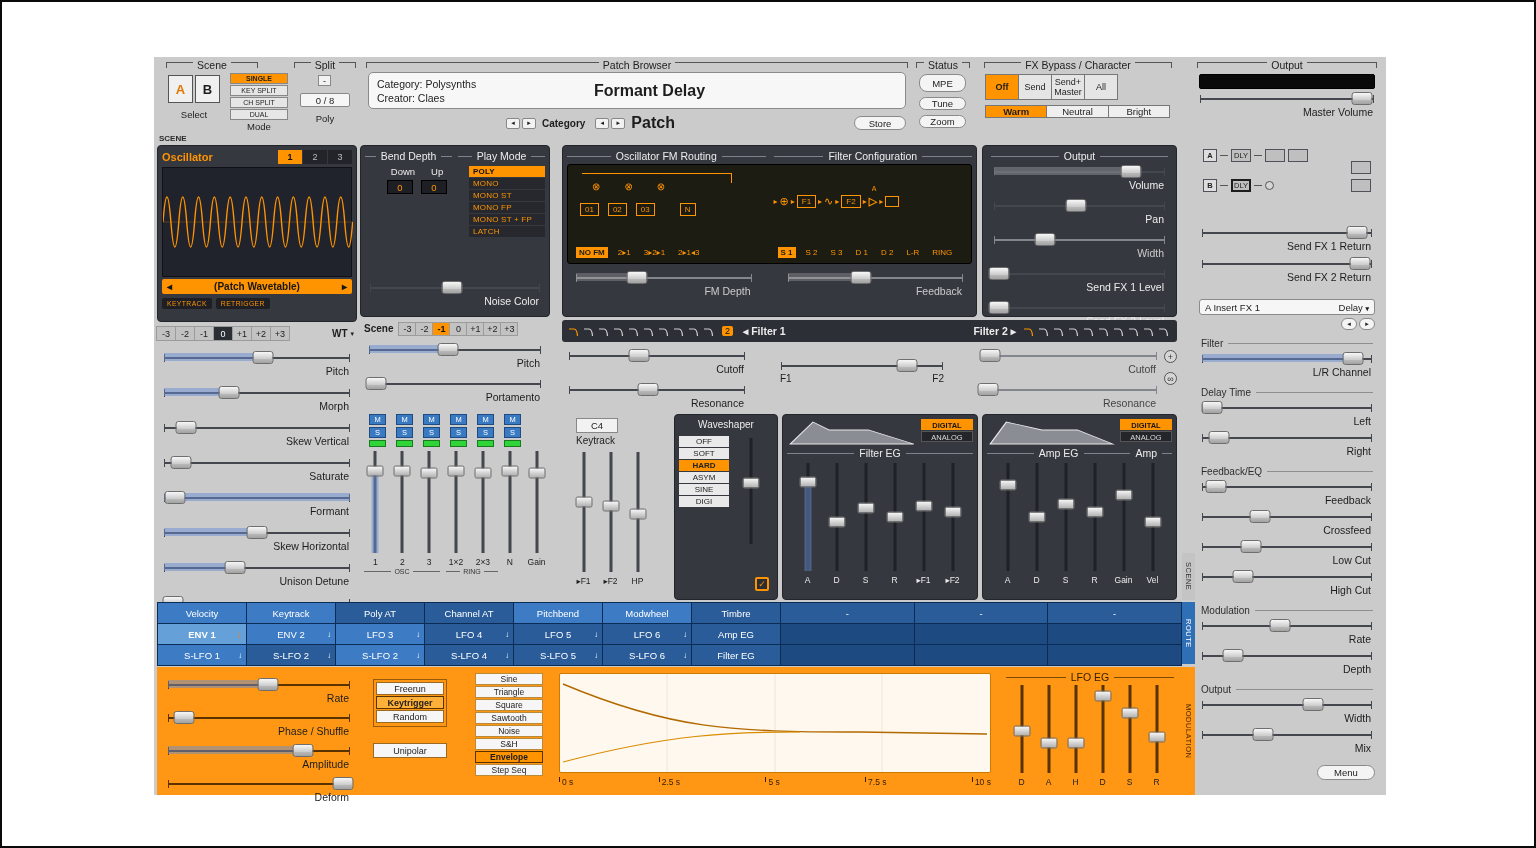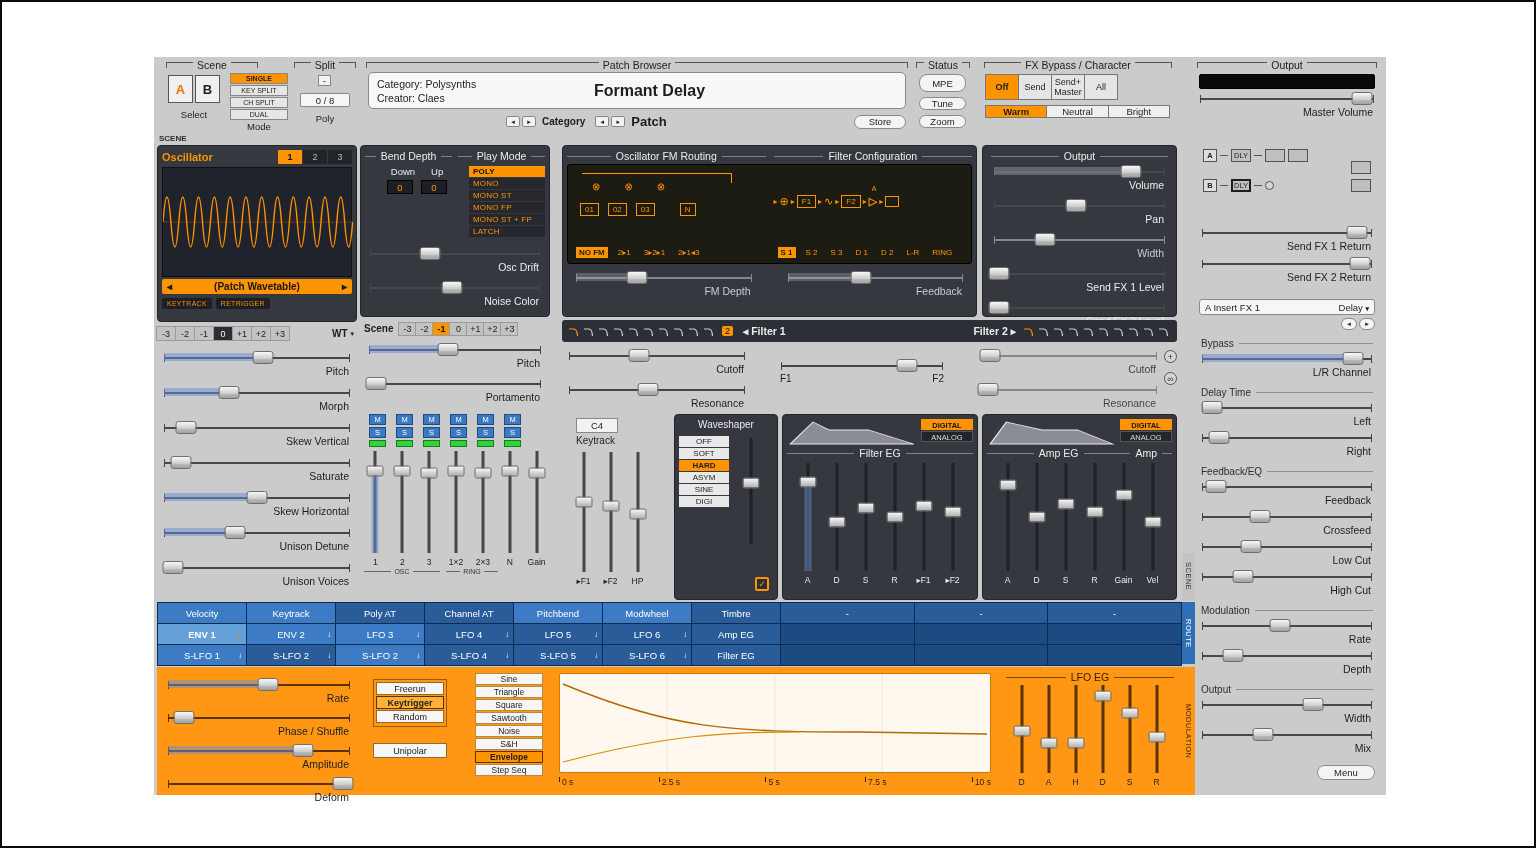--- a/index.html
+++ b/index.html
@@ -207,21 +207,21 @@
         </div>
         <div style="flex:1;text-align:center;font-size:16px;font-weight:bold">Formant Delay</div>
         <div style="width:150px"></div>
       </div>
       <div class="abs" style="left:140px;top:55px;right:2px;display:flex;align-items:center">
         <span class="navarr">◂</span>
         <span class="navarr">▸</span>
         <b style="font-size:10px;margin:0 10px 0 4px">Category</b>
         <span class="navarr">◂</span>
         <span class="navarr">▸</span>
-        <b style="font-size:13px;margin-left:4px">Patch</b>
+        <b style="font-size:16px;margin-left:4px">Patch</b>
         <span class="pill" style="margin-left:auto;width:52px;height:14px">Store</span>
       </div>
     </div>
 
     <div class="abs" style="left:762px;top:2px;width:54px;height:72px">
       <div class="grplegend">
             <i class="gl"></i>
             <span>Status</span>
             <i class="gr"></i>
           </div>
@@ -352,20 +352,28 @@
           <div class="hzone">
             <div class="track"></div>
             <div class="wedge" style="width: 0%;"></div>
             <div class="handle" style="left: 9%;"></div>
           </div>
           <div class="slabel">Saturate</div>
         </div>
         <div class="hslider" style="height:31px">
           <div class="hzone">
             <div class="track"></div>
+            <div class="wedge" style="width: 100%;"></div>
+            <div class="handle" style="left: 6%;"></div>
+          </div>
+          <div class="slabel">Formant</div>
+        </div>
+        <div class="hslider" style="height:31px">
+          <div class="hzone">
+            <div class="track"></div>
             <div class="wedge" style="width: 50%;"></div>
             <div class="handle" style="left: 50%;"></div>
           </div>
           <div class="slabel">Skew Horizontal</div>
         </div>
         <div class="hslider" style="height:31px">
           <div class="hzone">
             <div class="track"></div>
             <div class="wedge" style="width: 38%;"></div>
             <div class="handle" style="left: 38%;"></div>
@@ -411,28 +419,20 @@
       <span class="chip pmchip sel">POLY</span>
             <span class="chip pmchip">MONO</span>
             <span class="chip pmchip">MONO ST</span>
             <span class="chip pmchip">MONO FP</span>
             <span class="chip pmchip">MONO ST + FP</span>
             <span class="chip pmchip">LATCH</span>
           </div>
     </div>
     <div style="position:absolute;left:6px;right:6px;bottom:4px">
 
-    <div class="hslider" style="height:30px">
-            <div class="hzone">
-              <div class="track"></div>
-              <div class="wedge" style="width: 0%;"></div>
-              <div class="handle" style="left: 35%;"></div>
-            </div>
-            <div class="slabel">Osc Drift</div>
-          </div>
           <div class="hslider" style="height:30px">
             <div class="hzone">
               <div class="track"></div>
               <div class="wedge" style="width: 0%;"></div>
               <div class="handle" style="left: 48%;"></div>
             </div>
             <div class="slabel">Noise Color</div>
           </div>
         </div>
   </div>
@@ -1400,21 +1400,21 @@
     <div class="fxsel-box" style="margin-top:14px">
       <span>A Insert FX 1</span>
       <span><i style="font-style:normal">Delay</i> <b style="font-size:7px">▾</b></span>
     </div>
     <div style="display:flex;justify-content:flex-end;gap:2px;margin-top:3px">
       <span class="pill" style="width:16px;height:12px;font-size:7px">◂</span>
       <span class="pill" style="width:16px;height:12px;font-size:7px">▸</span>
     </div>
 
     <div class="sechead">
-          <span>Bypass</span>
+          <span>Filter</span>
           <i class="ln2"></i>
         </div>
     <div>
 
     <div class="hslider" style="height:26px">
             <div class="hzone">
               <div class="track"></div>
               <div class="wedge" style="width: 89%;"></div>
               <div class="handle" style="left: 89%;"></div>
             </div>

